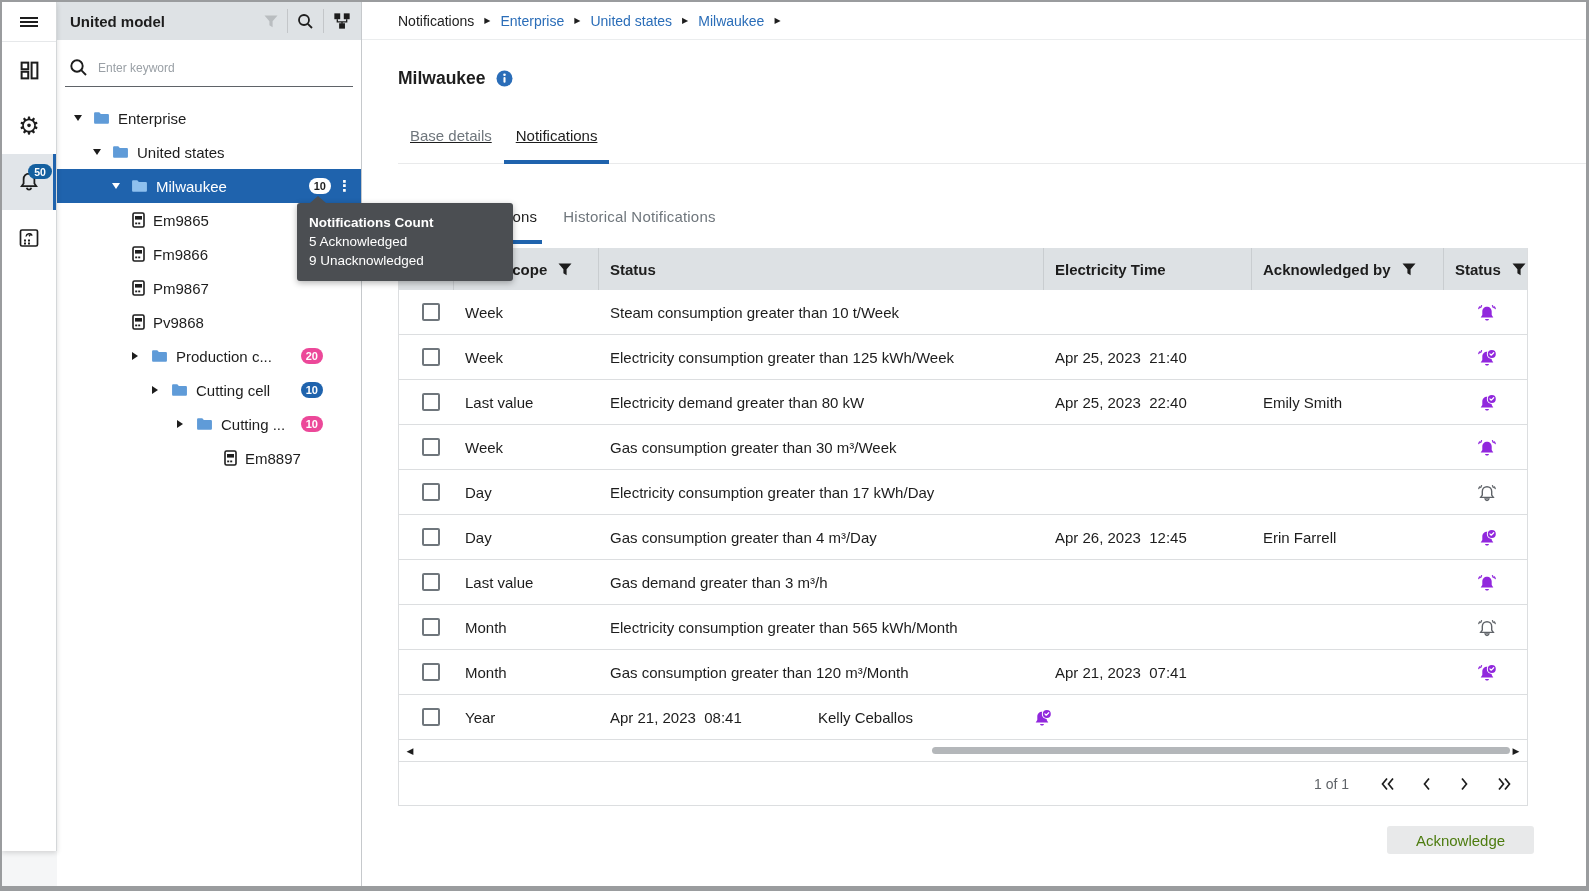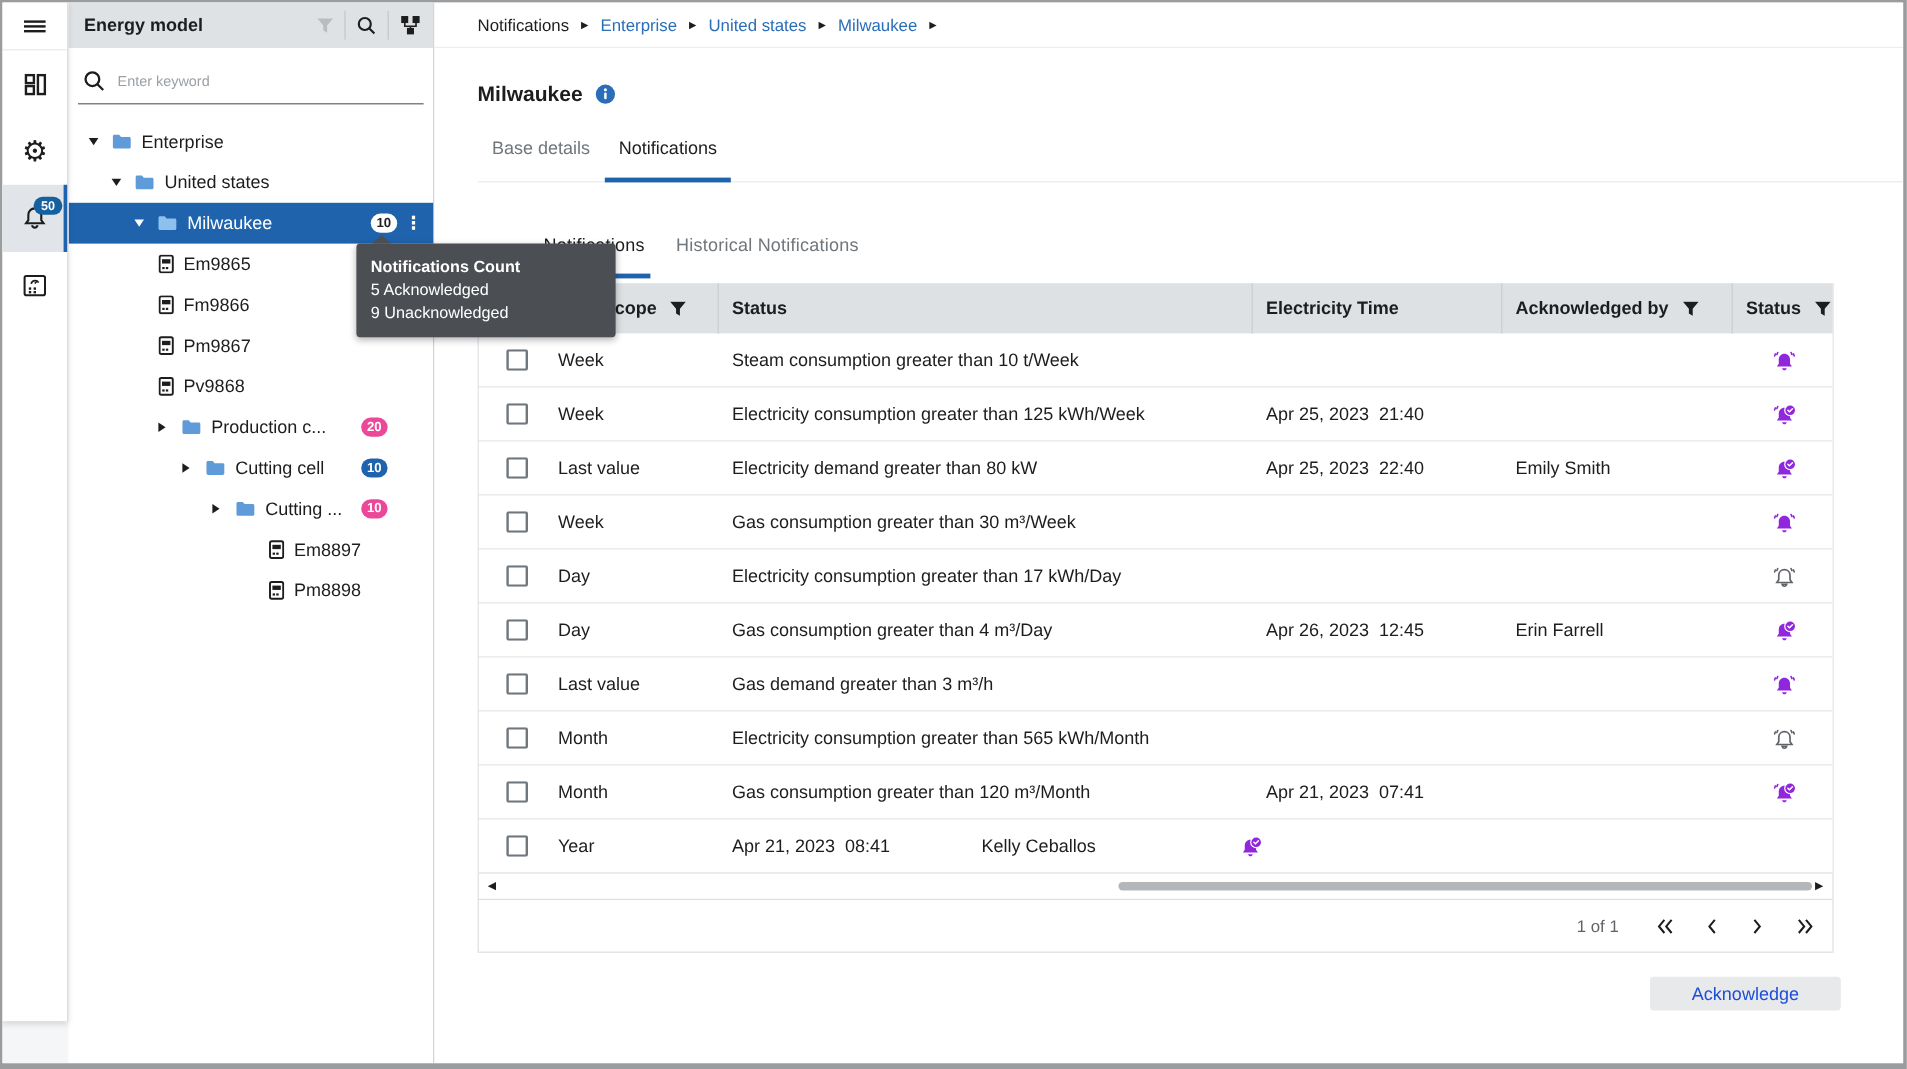--- a/index.html
+++ b/index.html
@@ -66,21 +66,21 @@
 
   
   .main { flex:1; display:flex; flex-direction:column; background:#fff; min-width:0; }
   .breadcrumb { height:38px; display:flex; align-items:center; padding-left:36px; gap:10px;
           font-size:14px; border-bottom:1px solid #ebedee; }
   .crumb-link { color:#2a6db8; cursor:pointer; }
   .crumb-sep { font-size:8px; color:#1d1d1d; }
   .content { padding-left:36px; position:relative; flex:1; }
   .title-row { margin-top:25px; display:flex; align-items:center; gap:10px; height:26px; }
   .page-title { font-size:17.5px; font-weight:bold; }
-  .tabs { margin-top:24px; display:flex; border-bottom:1px solid #e9eaeb; height:37px; }
+  .tabs { margin-top:36px; display:flex; border-bottom:1px solid #e9eaeb; height:37px;text-decoration:underline; }
   .tab { padding:0 12px; font-size:15px; color:#6f767c; cursor:pointer; position:relative;
           display:flex; align-items:flex-start; }
   .tab.active { color:#1d1d1d; }
   .tab.active::after { content:""; position:absolute; left:0; right:0; bottom:-1px; height:4px;
           background:#1f63ad; }
   .subtabs { margin-top:44px; display:flex; gap:16px; height:36px; padding-left:50px; }
   .subtab { font-size:15px; letter-spacing:.2px; color:#6f767c; cursor:pointer; position:relative;
           padding:0 5px; }
   .subtab.active { color:#1d1d1d; }
   .subtab.active::after { content:""; position:absolute; left:0; right:0; bottom:0; height:4px;
@@ -103,22 +103,22 @@
           display:flex; align-items:center; }
   .hs-arrow { font-size:9px; color:#1d1d1d; width:22px; text-align:center; cursor:pointer; }
   .hs-thumb { position:absolute; left:533px; width:578px; height:7px; border-radius:4px;
           background:#b4b7ba; top:7px; cursor:pointer; }
   .pager { height:44px; display:flex; align-items:center; justify-content:flex-end; gap:13px;
           padding-right:10px; border-bottom:1px solid #dcdee0; }
   .pager-label { font-size:14px; color:#5f6368; margin-right:12px; }
   .pg-btn { width:26px; height:26px; display:flex; align-items:center; justify-content:center;
           cursor:pointer; }
   .btn-row { width:1136px; display:flex; justify-content:flex-end; margin-top:20px; }
-  .ack-btn { width:159px; height:28px; background:#e8e9ea; border:none; border-radius:3px;
-          color:#1d4ed8; font-size:15px; font-family:inherit; cursor:default; }
+  .ack-btn { width:147px; height:28px; background:#e8e9ea; border:none; border-radius:3px;
+          color:#4d7c0f; font-size:15px; font-family:inherit; cursor:default; }
 
   
   .tooltip { position:absolute; left:295px; top:201px; width:216px; background:#4b4e52;
           color:#fff; border-radius:3px; padding:10px 12px 11px 12px; z-index:60;
           box-shadow:0 2px 6px rgba(0,0,0,.3); }
   .tooltip::before { content:""; position:absolute; top:-7px; left:13px; border-left:8px solid transparent;
           border-right:8px solid transparent; border-bottom:7px solid #4b4e52; }
   .tt-title { font-weight:bold; font-size:13.5px; line-height:19px; }
   .tt-line { font-size:13.5px; line-height:19px; }
 </style>
@@ -166,21 +166,21 @@
               <rect x="6" y="15.5" width="2" height="2" fill="#1d1d1d"></rect>
               <rect x="10" y="15.5" width="2" height="2" fill="#1d1d1d"></rect>
             </svg>
           </div>
         </div>
     </div>
   </div>
 
   <div class="tree-panel">
     <div class="tree-header">
-      <div class="tree-title">Energy model</div>
+      <div class="tree-title">United model</div>
       <div class="tree-hdr-icons">
         <span style="display:flex">
           <svg width="14" height="13" viewBox="0 0 14 13">
               <path d="M0.5 0.5 H13.5 L8.6 6.2 V12.2 L5.4 10.2 V6.2 Z" fill="#b9bdc0"></path>
             </svg>
         </span>
         <span class="vdiv"></span>
         <span style="display:flex">
           <svg width="17" height="17" viewBox="0 0 17 17">
               <circle cx="7" cy="7" r="5" fill="none" stroke="#1d1d1d" stroke-width="1.8"></circle>
@@ -347,33 +347,20 @@
           <span style="width:167px; flex:0 0 167px"></span>
           <span class="nicon" style="margin-left:0">
             <svg width="13" height="16" viewBox="0 0 13 16">
               <rect x="1" y="1" width="11" height="14" rx="1.5" fill="none" stroke="#1d1d1d" stroke-width="1.6"></rect>
               <rect x="3" y="4" width="7" height="3.6" fill="#1d1d1d"></rect>
               <rect x="3.2" y="10.5" width="2" height="1.8" fill="#1d1d1d"></rect>
               <rect x="6.2" y="10.5" width="2" height="1.8" fill="#1d1d1d"></rect>
             </svg>
           </span>
           <span class="nlabel">Em8897</span>
-          <span class="spacer"></span>
-        </div>
-        <div class="tnode">
-          <span style="width:167px; flex:0 0 167px"></span>
-          <span class="nicon" style="margin-left:0">
-            <svg width="13" height="16" viewBox="0 0 13 16">
-              <rect x="1" y="1" width="11" height="14" rx="1.5" fill="none" stroke="#1d1d1d" stroke-width="1.6"></rect>
-              <rect x="3" y="4" width="7" height="3.6" fill="#1d1d1d"></rect>
-              <rect x="3.2" y="10.5" width="2" height="1.8" fill="#1d1d1d"></rect>
-              <rect x="6.2" y="10.5" width="2" height="1.8" fill="#1d1d1d"></rect>
-            </svg>
-          </span>
-          <span class="nlabel">Pm8898</span>
           <span class="spacer"></span>
         </div>
       </div>
   </div>
 
   <div class="main">
     <div class="breadcrumb" id="breadcrumb">
         <span class="">Notifications</span>
         <span class="crumb-sep">▶</span>
         <span class="crumb-link">Enterprise</span>

